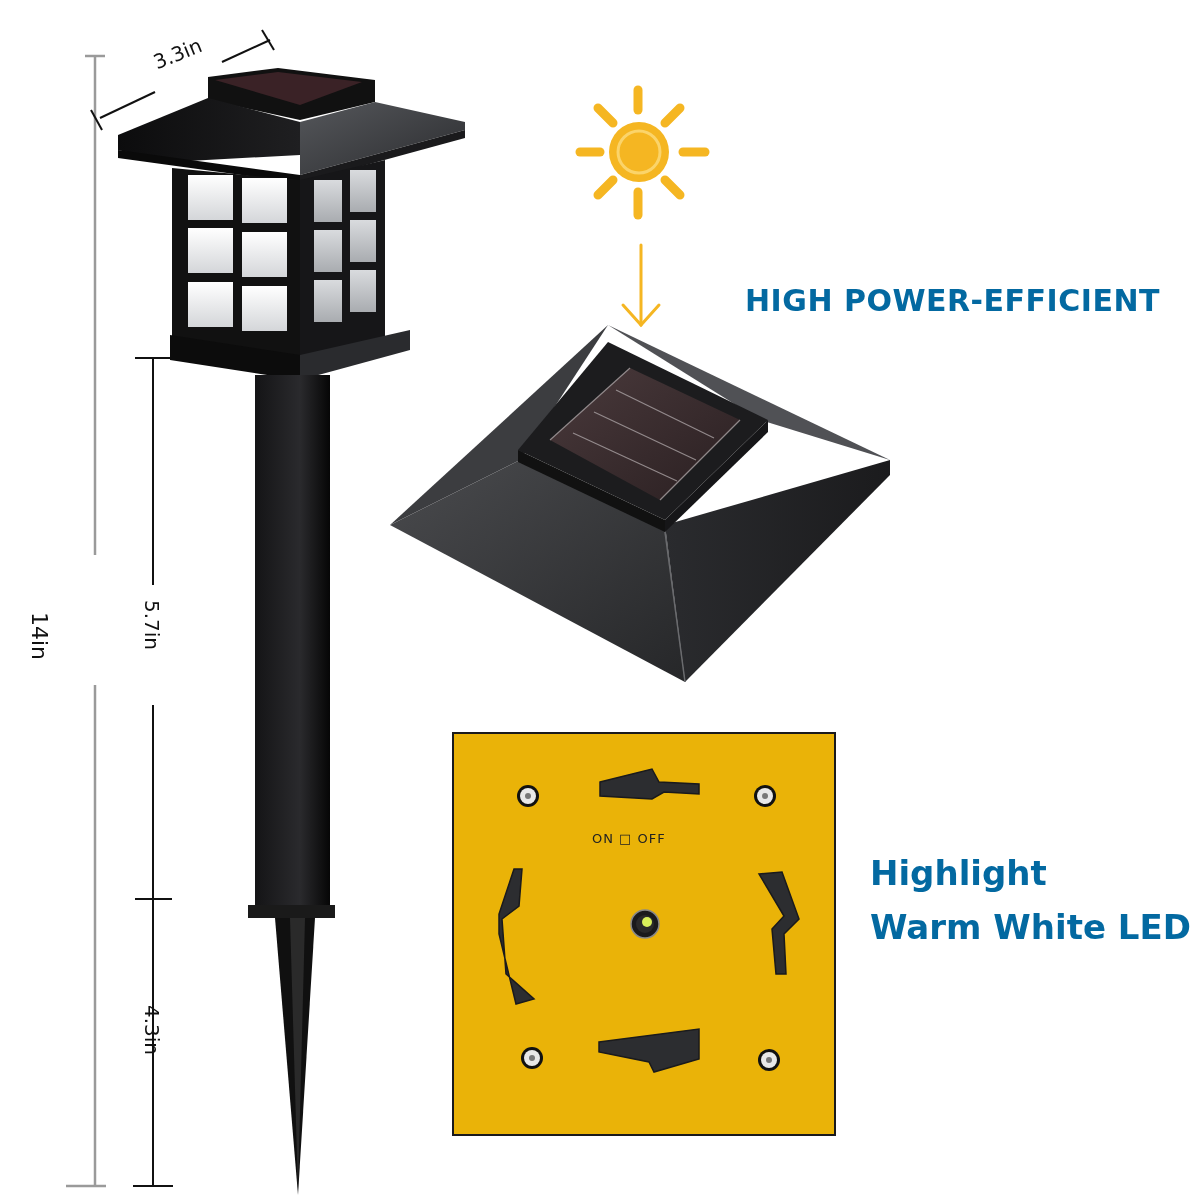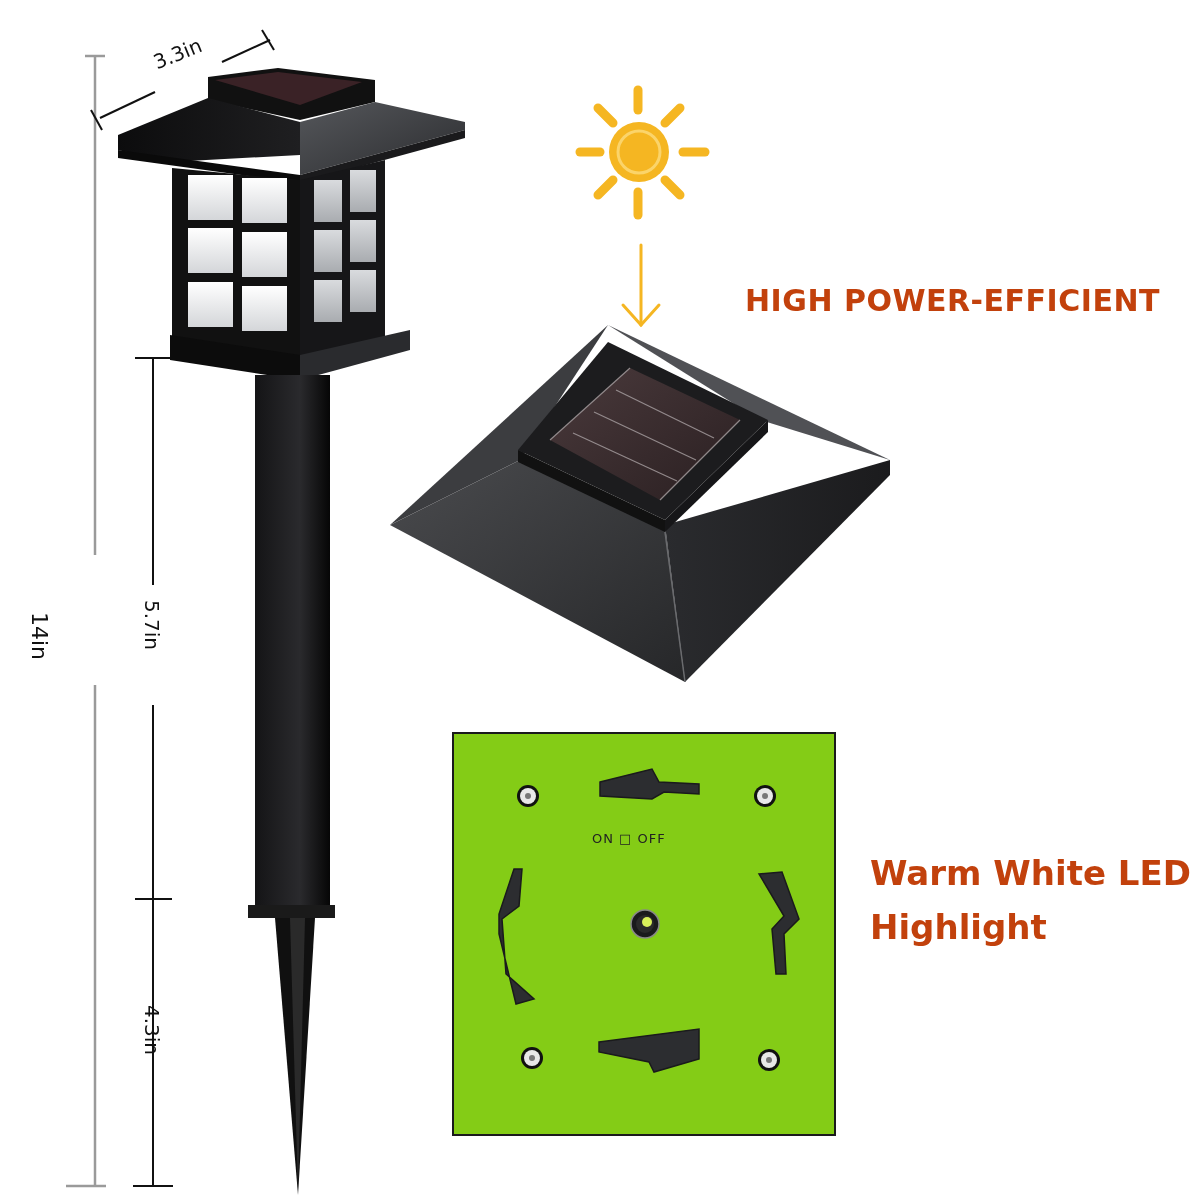--- a/index.html
+++ b/index.html
@@ -1,18 +1,18 @@
 <!DOCTYPE html>
 <html><head>
   <meta charset="utf-8">
   <style>
     html, body { margin: 0; padding: 0; background: #ffffff; }
     body { width: 1200px; height: 1200px; position: relative; overflow: hidden; font-family: "DejaVu Sans", sans-serif; }
     .abs { position: absolute; }
-    .caption { font-family: "DejaVu Sans", sans-serif; font-weight: bold; color: #c2410c; }
+    .caption { font-family: "DejaVu Sans", sans-serif; font-weight: bold; color: #0369a1; }
     .cap-solar { left: 745px; top: 278px; font-size: 30px; line-height: 46px; letter-spacing: 0.5px; }
     .cap-led { left: 870px; top: 846px; font-size: 34px; line-height: 54px; font-weight: bold; }
     .dim-label { font-family: "DejaVu Sans", sans-serif; font-size: 20px; color: #111; white-space: nowrap; }
     .switch-label { font-family: "DejaVu Sans", sans-serif; font-size: 13px; color: #222; letter-spacing: 1px; }
   </style>
 </head>
 <body>
 
 <svg class="abs" style="left:0;top:0" width="1200" height="1200">
 
@@ -174,21 +174,21 @@
     <line x1="360" y1="100" x2="280" y2="180"></line>
   </g>
 
   <line x1="285" y1="212" x2="305" y2="362" stroke="#6a6b6e" stroke-width="1.5"></line>
 </svg>
 
 <div class="abs caption cap-solar">
   <div>HIGH POWER-EFFICIENT</div>
 </div>
 
-<div class="abs" style="left:452px;top:732px;width:384px;height:404px;background:#84cc16;border:2px solid #1a1a1c;box-sizing:border-box;">
+<div class="abs" style="left:452px;top:732px;width:384px;height:404px;background:#eab308;border:2px solid #1a1a1c;box-sizing:border-box;">
   <svg width="380" height="400" style="position:absolute;left:0;top:0">
 
     <g>
       <circle cx="74" cy="62" r="11" fill="#111"></circle>
         <circle cx="74" cy="62" r="8" fill="#e8e8e8"></circle>
         <circle cx="74" cy="62" r="3" fill="#777"></circle>
     </g>
     <g>
       <circle cx="311" cy="62" r="11" fill="#111"></circle>
         <circle cx="311" cy="62" r="8" fill="#e8e8e8"></circle>
@@ -215,15 +215,15 @@
     <g>
       <circle cx="191" cy="190" r="14" fill="#1a1a1c" stroke="#888" stroke-width="1.5"></circle>
       <circle cx="191" cy="190" r="9" fill="#2a2a2a"></circle>
       <circle cx="193" cy="188" r="5" fill="#d9f05a"></circle>
     </g>
   </svg>
   <div class="abs switch-label" style="left:138px;top:97px;">ON □ OFF</div>
 </div>
 
 <div class="abs caption cap-led">
+  <div>Highlight</div>
   <div>Warm White LED</div>
-  <div>Highlight</div>
 </div>
 
 </body></html>

